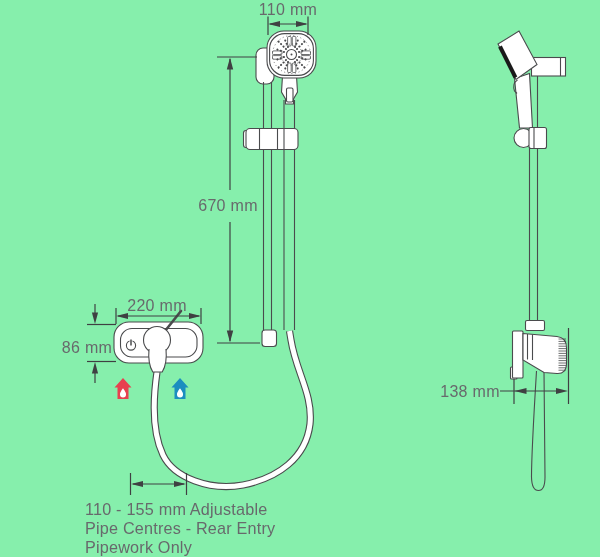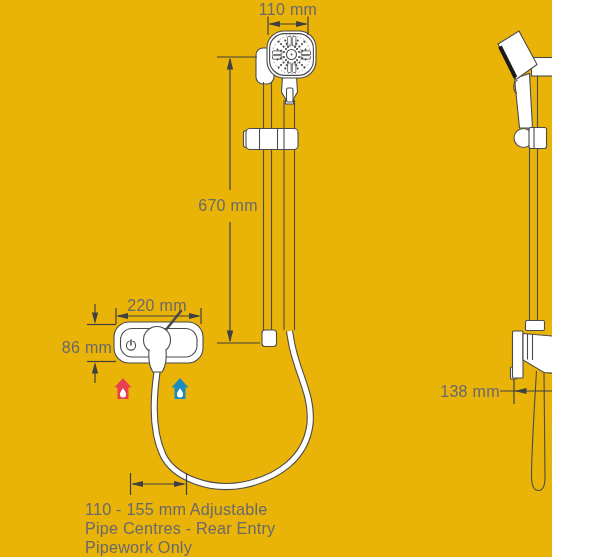--- a/index.html
+++ b/index.html
@@ -1,16 +1,16 @@
 <!DOCTYPE html>
 <html><head>
 <meta charset="utf-8">
 <style>
   html,body{margin:0;padding:0;background:#fff;}
-  .canvas{position:relative;width:552px;height:557px;background:#eab308;overflow:hidden;
+  .canvas{position:relative;width:600px;height:557px;background:#86efac;overflow:hidden;
           font-family:"Liberation Sans", sans-serif;}
   svg{position:absolute;left:0;top:0;}
   .draw{stroke:#4a4b4d;stroke-width:1.1;fill:none;}
   .drawf{stroke:#4a4b4d;stroke-width:1.1;fill:#ffffff;}
   .thin{stroke:#4a4b4d;stroke-width:0.8;fill:none;}
   .dim{stroke:#3f4042;stroke-width:1.2;fill:none;}
   .dimf{fill:#3f4042;stroke:none;}
   .lbl{fill:#68696c;font-size:16px;letter-spacing:0.3px;}
   .note{fill:#68696c;font-size:16.2px;letter-spacing:0.2px;}
 </style>

